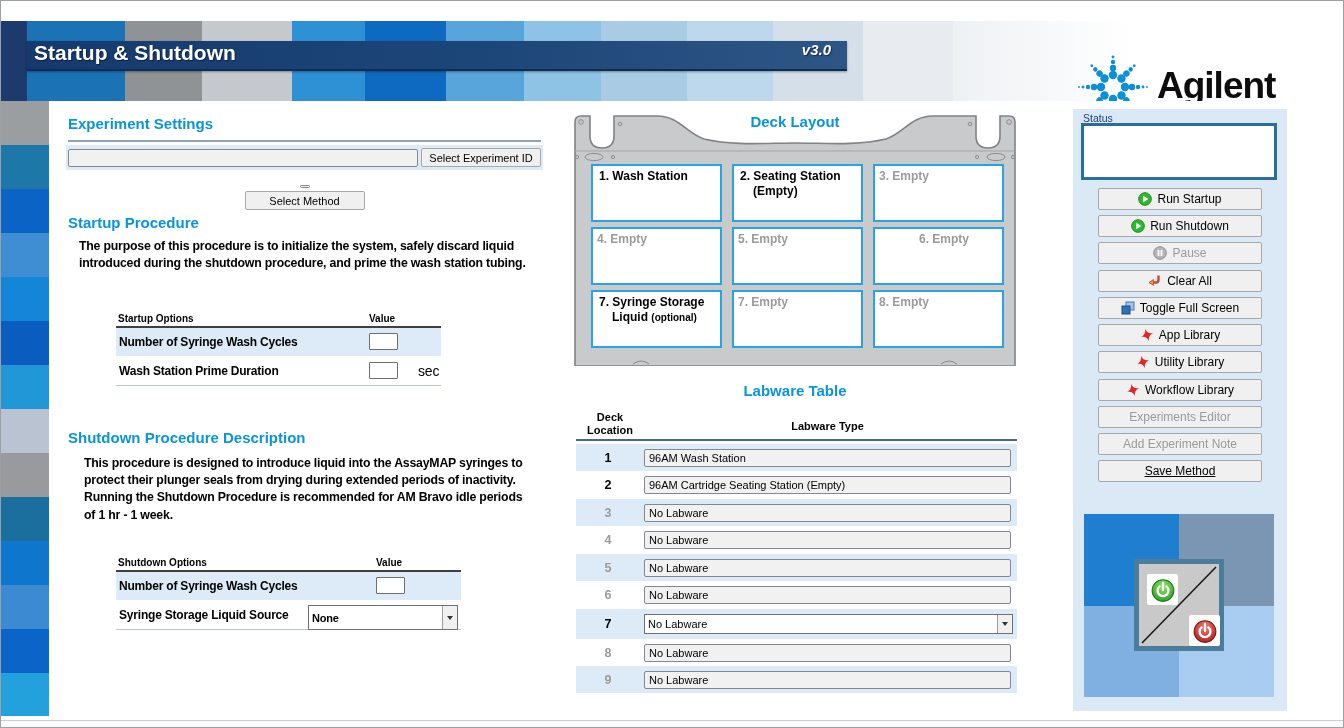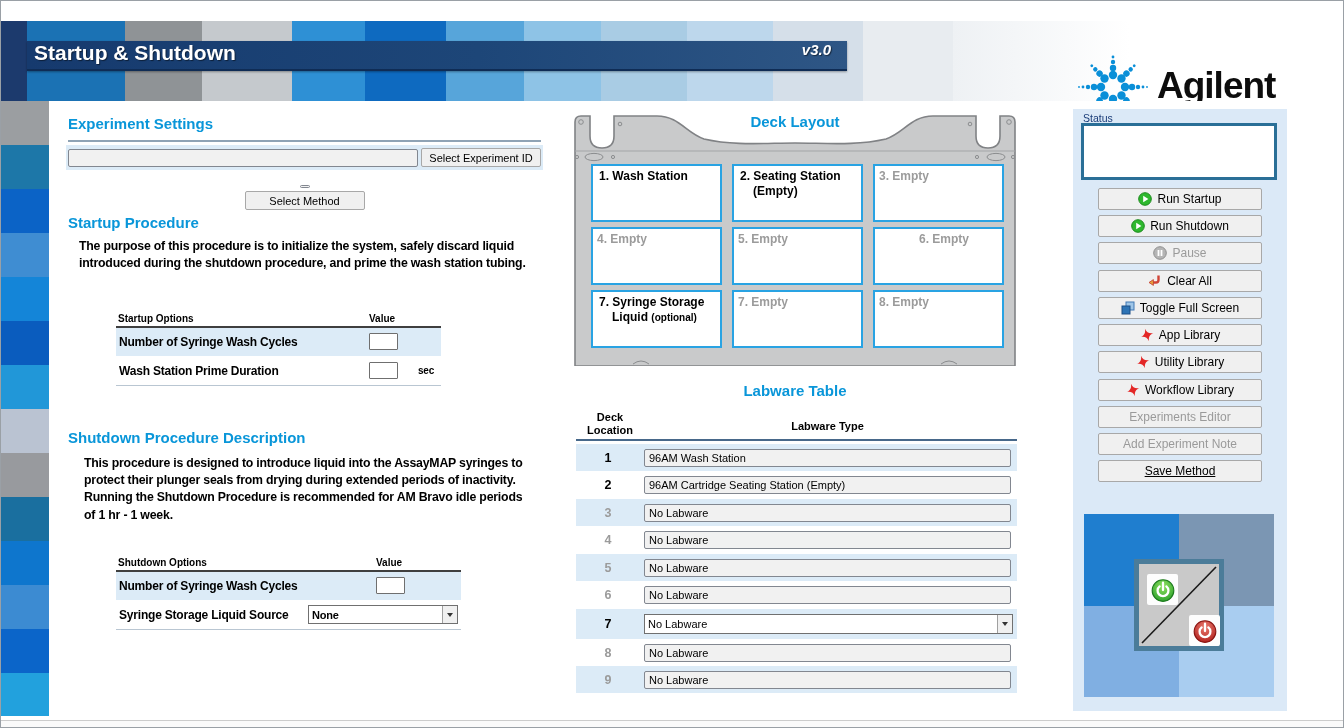--- a/index.html
+++ b/index.html
@@ -46,24 +46,24 @@
   .field-row .btn { width:120px; height:19px; }
 
   
   .opt-table { position:absolute; }
   .opt-head { position:relative; height:15px; border-bottom:2px solid #3f3f3f; }
   .opt-head .oh-label { position:absolute; left:2px; bottom:2px; font-size:10px; font-weight:bold; }
   .opt-head .oh-value { position:absolute; bottom:2px; font-size:10px; font-weight:bold; }
   .opt-row { position:relative; height:28px; display:flex; align-items:center; font-size:12px; font-weight:bold; letter-spacing:-0.2px; border-bottom:1px solid transparent; }
   .opt-row .ro-label { padding-left:3px; }
   .opt-input { position:absolute; width:29px; height:17px; background:#fff; border:1px solid #6f6f6f; border-radius:1px; }
-  .opt-unit { position:absolute; font-size:10px; font-weight:bold; }
+  .opt-unit { position:absolute; font-size:14px; font-weight:normal; }
   .opt-bottom { border-bottom:1px solid #b9c6d2; }
 
-  .combo { position:absolute; height:19px; background:#fff; border:1px solid #707070; display:flex; align-items:center; }
+  .combo { position:absolute; height:25px; background:#fff; border:1px solid #707070; display:flex; align-items:center; }
   .combo-text { flex:1; font-size:11px; padding-left:3px; color:#000; }
   .combo-btn { width:15px; height:100%; background:#f0f0f0; border-left:1px solid #a0a0a0; display:flex; align-items:center; justify-content:center; }
   .tri-down { width:0; height:0; border-left:3.5px solid transparent; border-right:3.5px solid transparent; border-top:4px solid #333; }
 
   
   .deck-svg { position:absolute; left:572px; top:111px; }
   .deck-title { position:absolute; left:572px; top:112px; width:444px; text-align:center; }
   .deck-cell { position:absolute; width:131px; height:58px; background:#fff; border:2px solid #29a3e3; font-size:12px; font-weight:bold; color:#000; padding:3px 4px; line-height:1.25; }
   .deck-cell .indent { padding-left:15px; text-indent:-13px; }
   .deck-cell.muted { color:#9b9b9b; }

